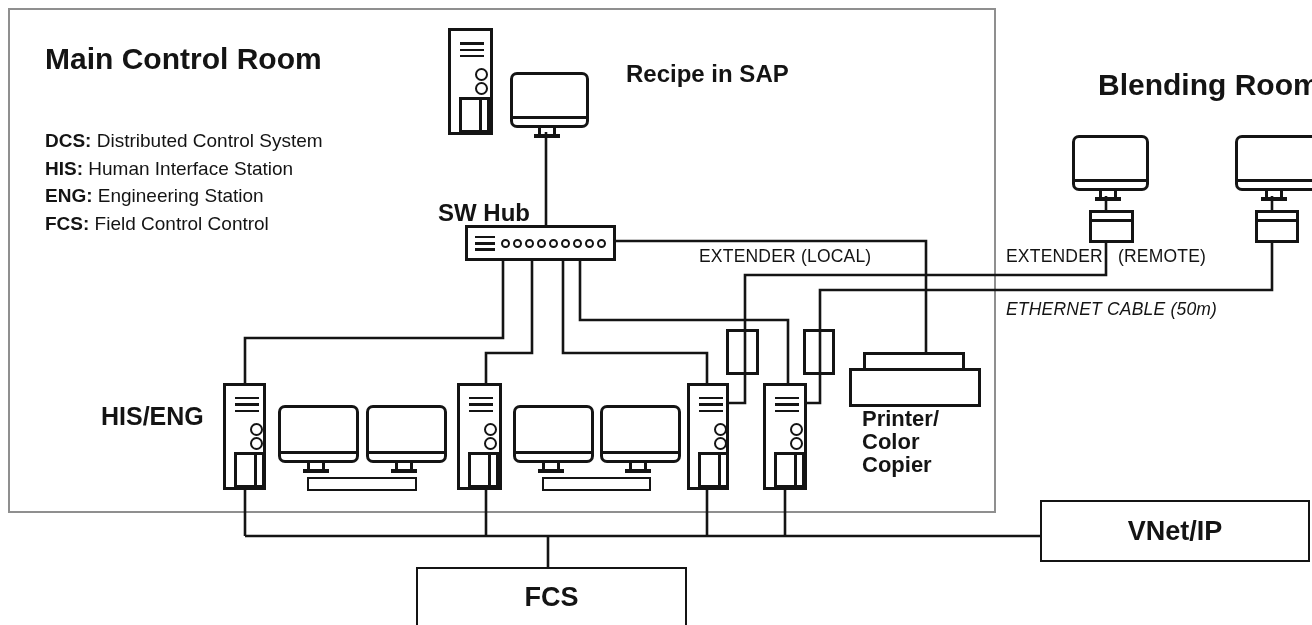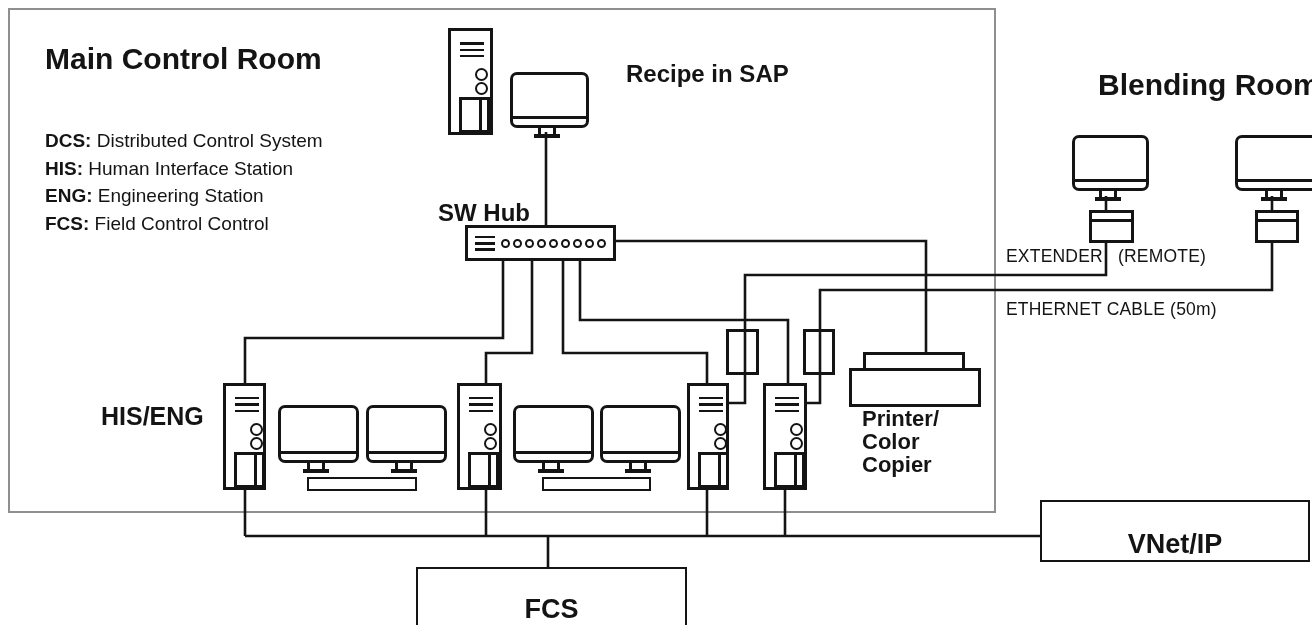--- a/index.html
+++ b/index.html
@@ -17,21 +17,21 @@
   
   .lbl{position:absolute;white-space:nowrap;color:var(--ink);}
   .lbl-xl{font-size:30px;font-weight:bold;}
   .lbl-lg{font-size:24px;font-weight:bold;}
   .lbl-sm{font-size:17.5px;font-weight:400;letter-spacing:.2px;}
   .legend{position:absolute;left:45px;top:127px;font-size:19px;line-height:27.5px;}
   .legend b{font-weight:bold;}
   .printer-lbl{position:absolute;left:862px;top:407px;font-size:22px;font-weight:bold;
     line-height:23px;white-space:pre-line;}
   .boxlabel{position:absolute;border:2.5px solid var(--ink);background:#fff;
-    display:flex;align-items:flex-end;justify-content:center;
+    display:flex;align-items:center;justify-content:center;
     font-size:27px;font-weight:bold;}
 
   
   .room{position:absolute;left:8px;top:8px;width:984px;height:501px;
     border:2px solid var(--room);background:transparent;}
 
   
   svg.wires{position:absolute;left:0;top:0;}
   svg.wires polyline{fill:none;stroke:var(--ink);stroke-width:2.6;}
 
@@ -230,22 +230,23 @@
   </div>
 
   <div class="lbl lbl-lg" style="left:626px;top:60px;">Recipe in SAP</div>
 
   <div class="lbl lbl-lg" style="left:438px;top:188px;margin-top:11px;">SW Hub</div>
 
   <div class="lbl lbl-lg" style="left:1098px;top:68px;font-size:30px;">Blending Room</div>
 
   <div class="lbl lbl-lg" style="left:101px;top:402px;font-size:25px;">HIS/ENG</div>
 
+  <div class="lbl lbl-sm" style="left:699px;top:246px;">EXTENDER (LOCAL)</div>
 
   <div class="lbl lbl-sm" style="left:1006px;top:246px;word-spacing:10px;">EXTENDER (REMOTE)</div>
 
-  <div class="lbl lbl-sm" style="left:1006px;top:299px;">ETHERNET CABLE (50m)</div>
+  <div class="lbl lbl-sm" style="left:1006px;top:299px;font-style:italic;">ETHERNET CABLE (50m)</div>
 
   <div class="printer-lbl">Printer/
 Color
 Copier</div>
 
 </div>
 
 </body></html>

